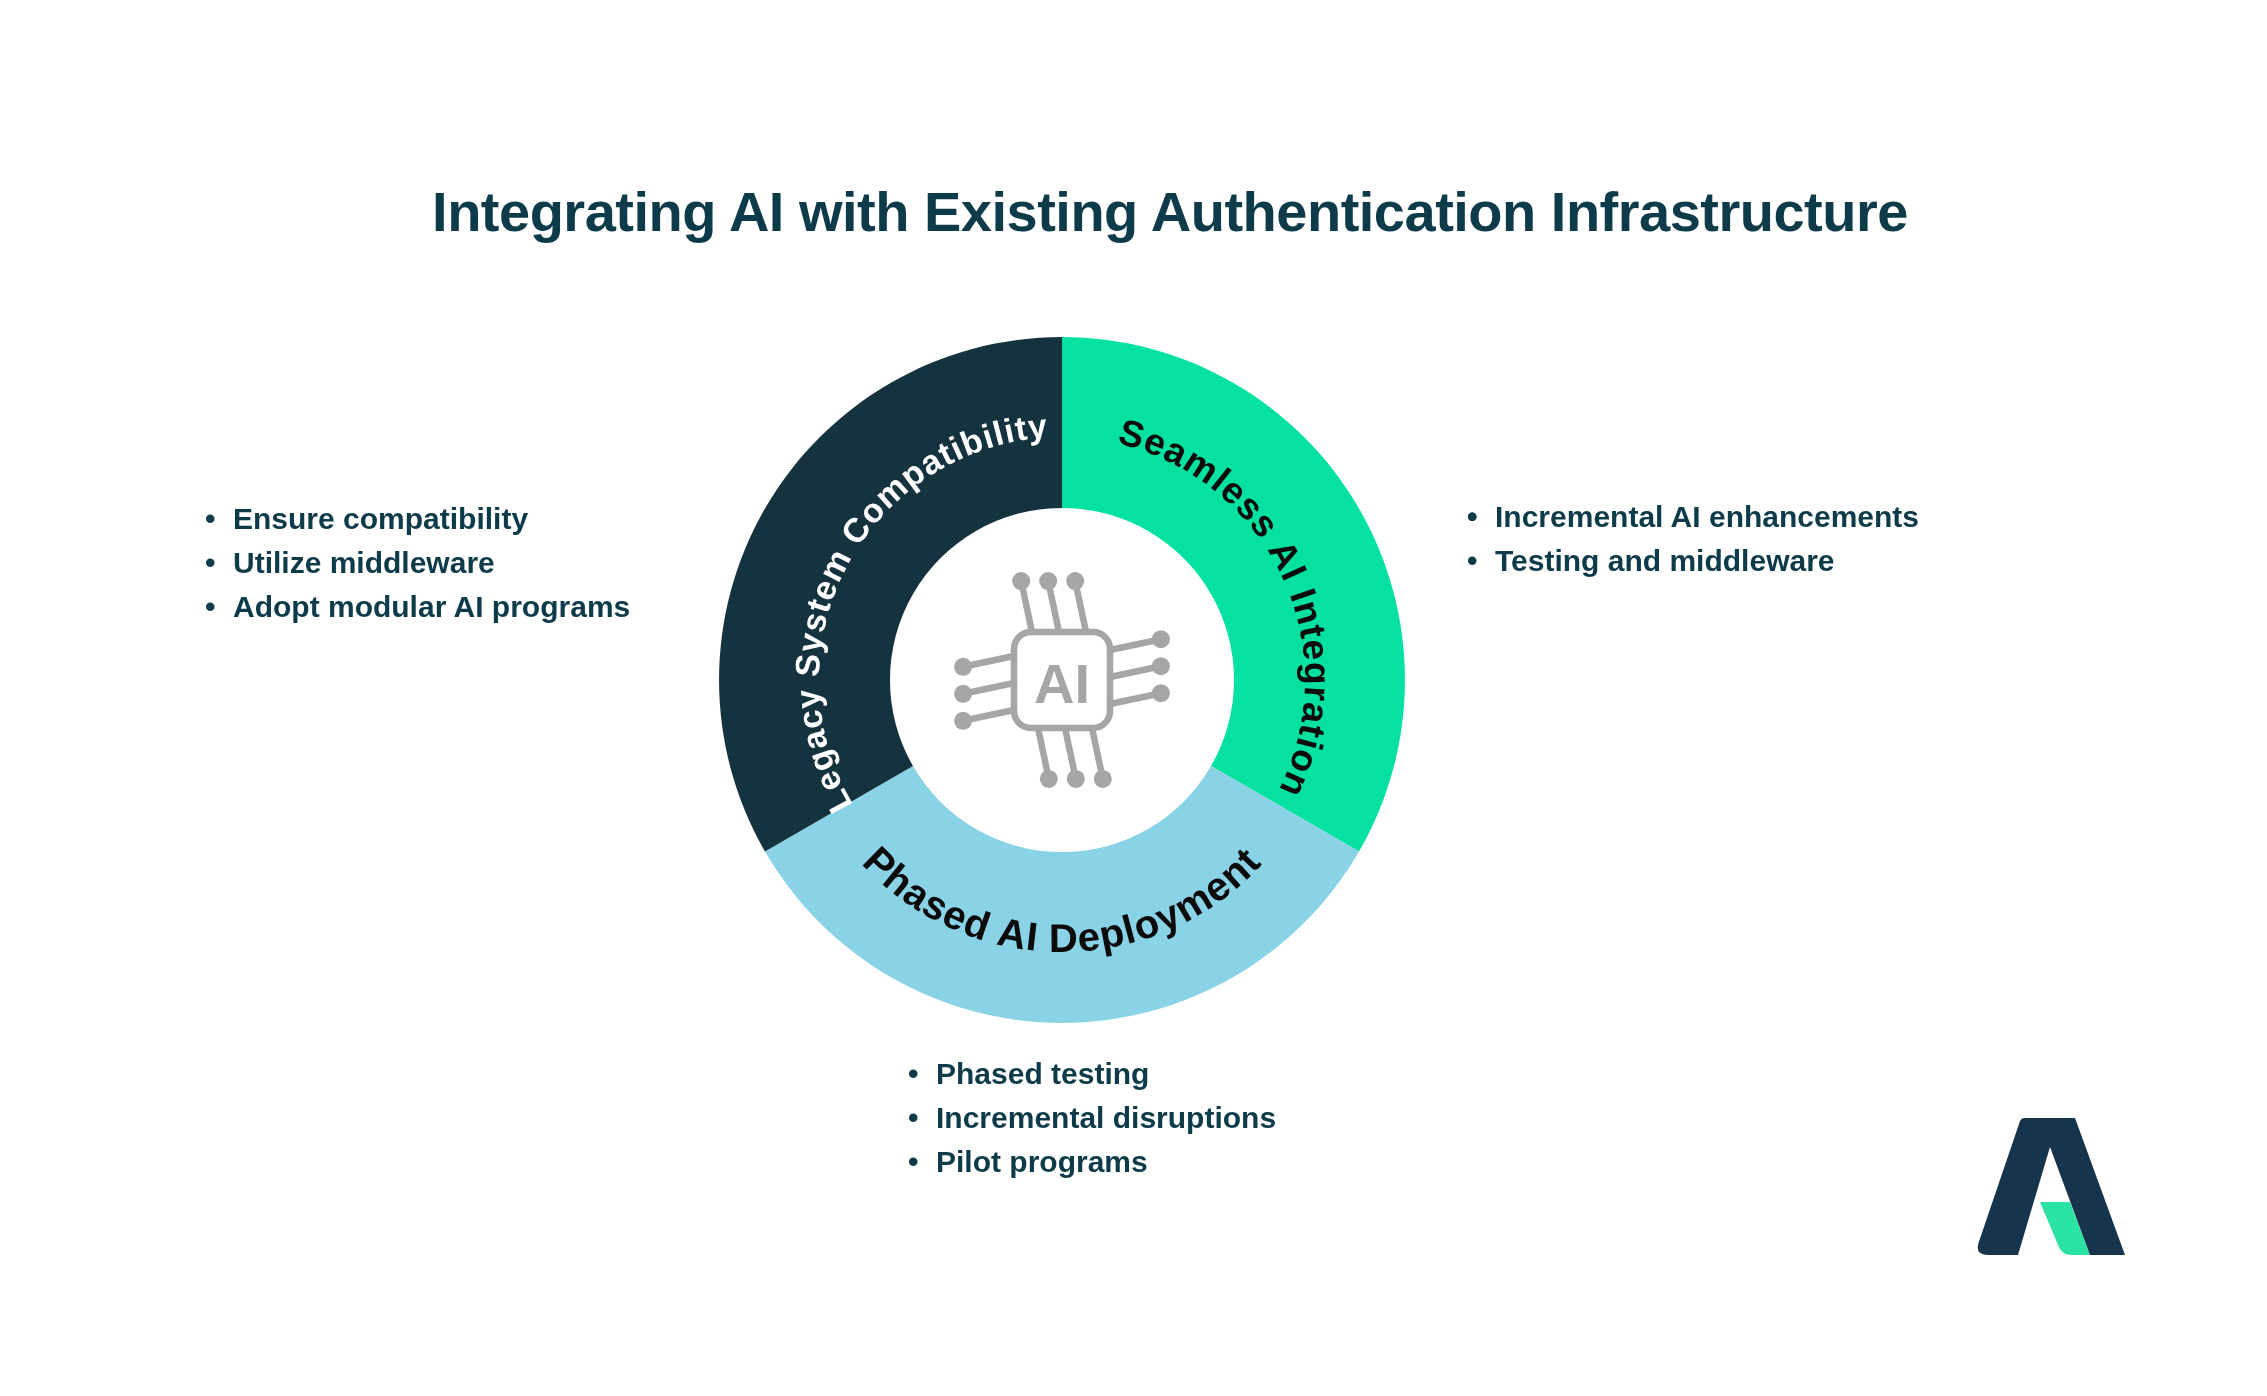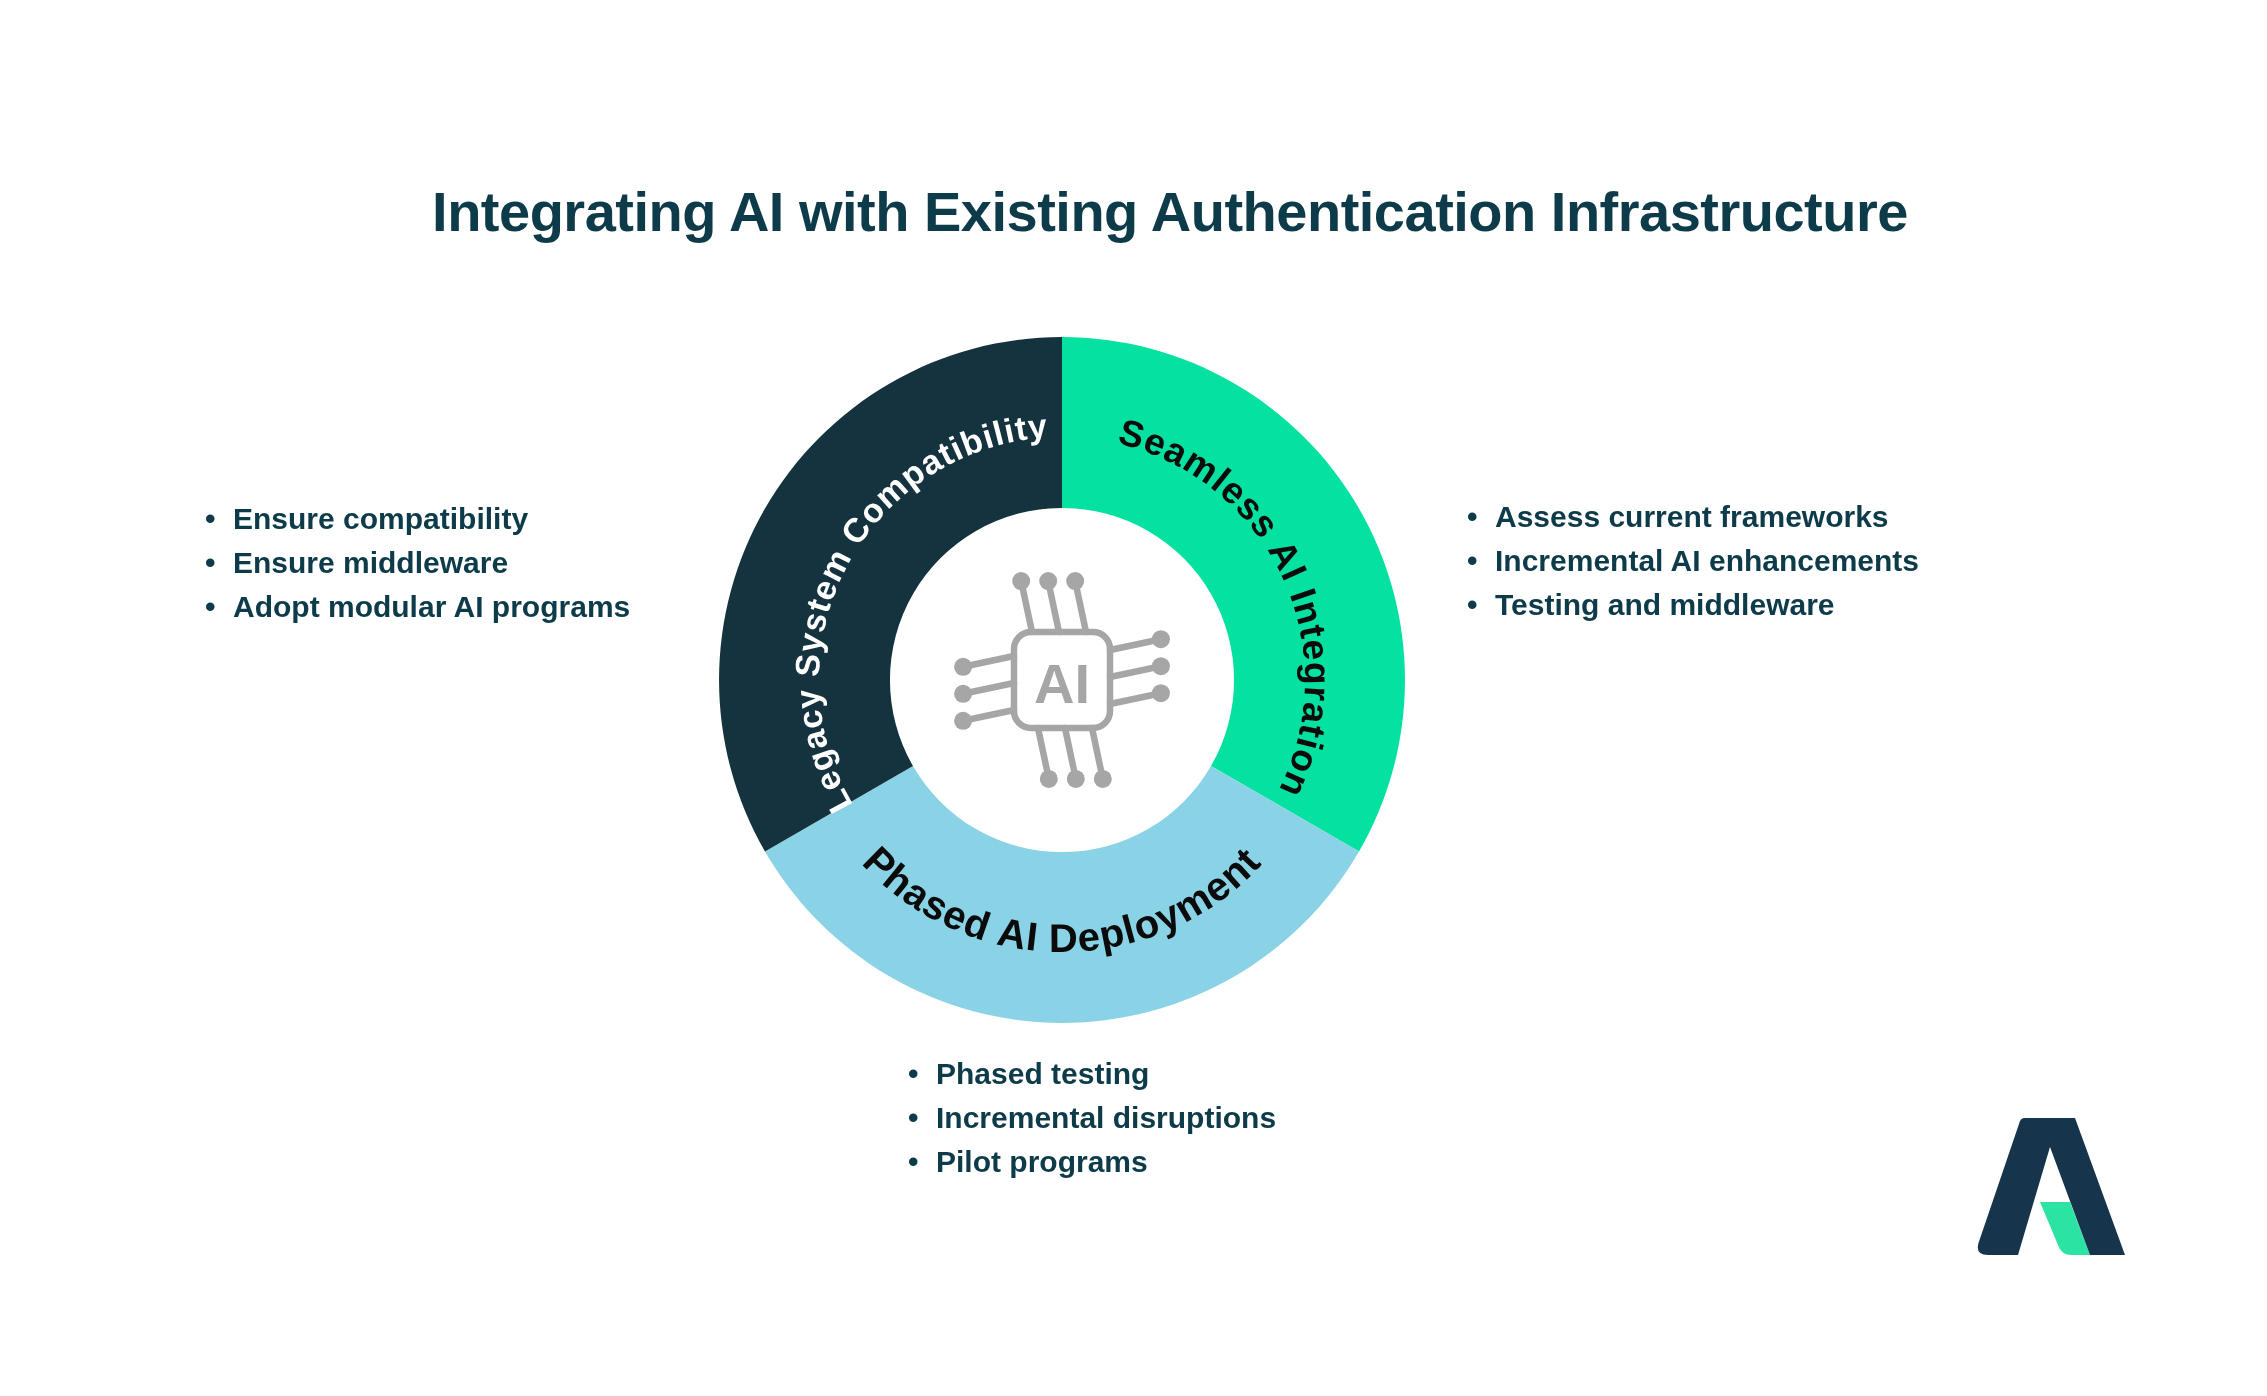--- a/index.html
+++ b/index.html
@@ -112,32 +112,31 @@
     </svg>
   </div>
 
   <div class="bullet-list list-legacy">
     <div class="bl-item">
       <span class="bl-dot">•</span>
       <span>Ensure compatibility</span>
     </div>
     <div class="bl-item">
       <span class="bl-dot">•</span>
-      <span>Ensure middleware</span>
+      <span>Utilize middleware</span>
     </div>
     <div class="bl-item">
       <span class="bl-dot">•</span>
       <span>Adopt modular AI programs</span>
     </div>
   </div>
 
   <div class="bullet-list list-seamless">
     <div class="bl-item">
       <span class="bl-dot">•</span>
-      <span>Assess current frameworks</span>
     </div>
     <div class="bl-item">
       <span class="bl-dot">•</span>
       <span>Incremental AI enhancements</span>
     </div>
     <div class="bl-item">
       <span class="bl-dot">•</span>
       <span>Testing and middleware</span>
     </div>
   </div>

